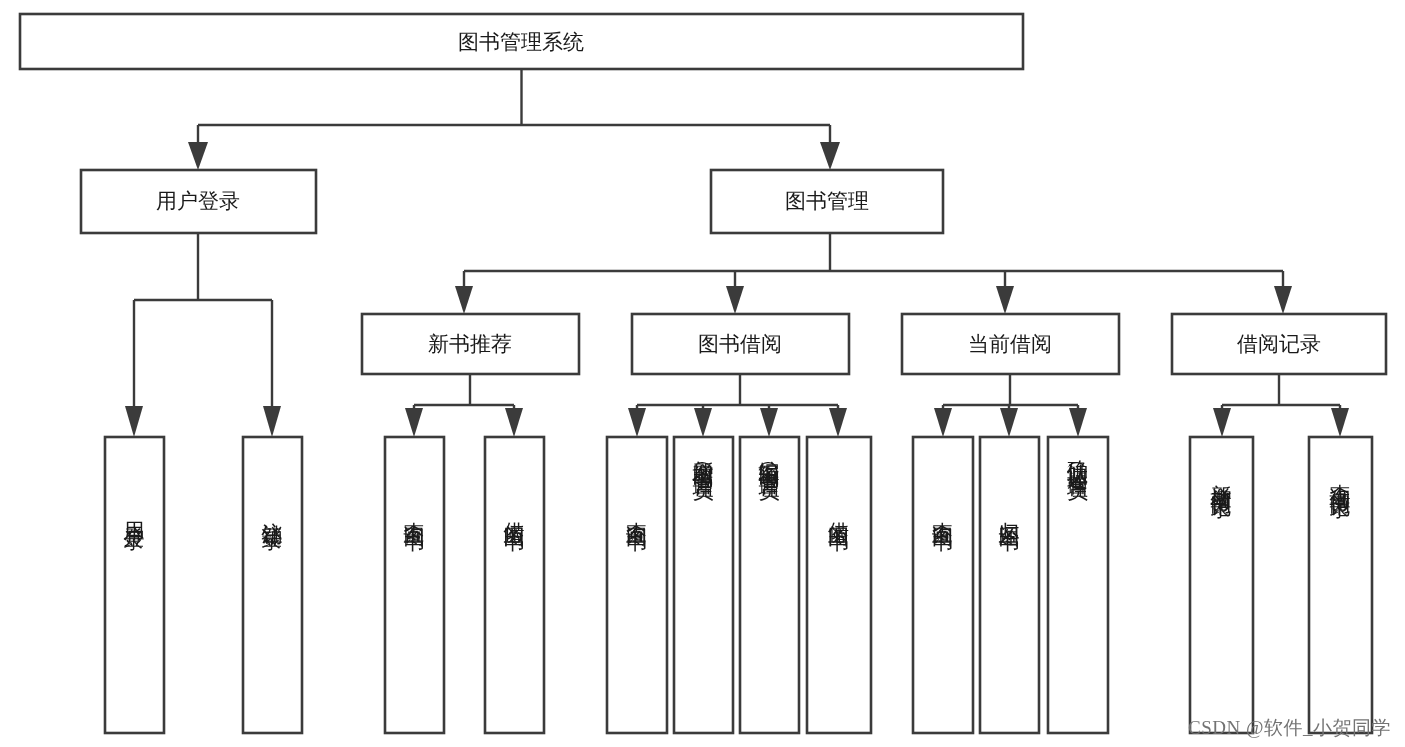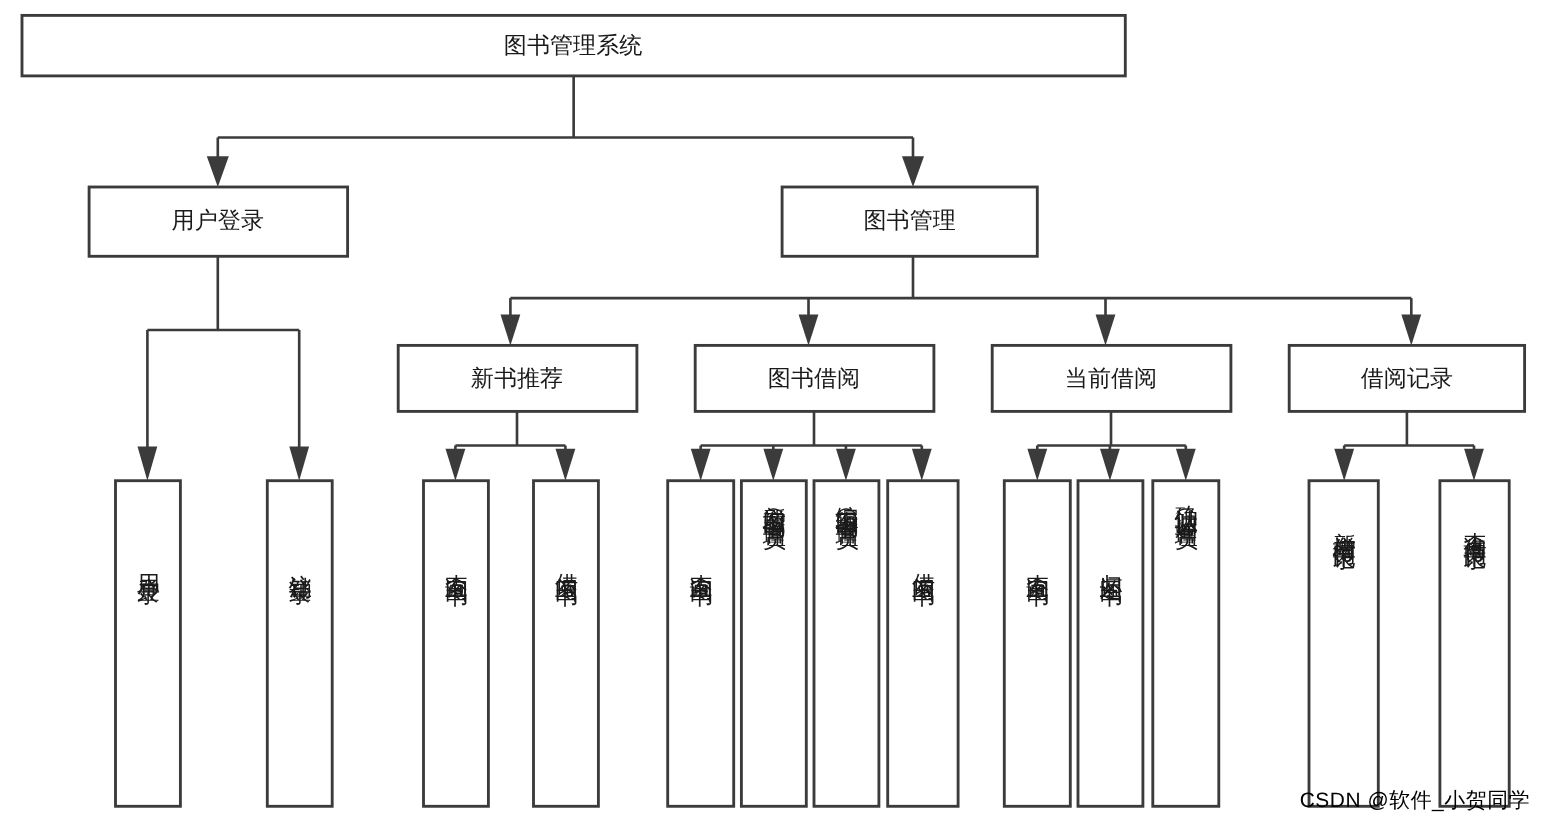--- a/index.html
+++ b/index.html
@@ -64,23 +64,23 @@
     font-size: 21px;
     line-height: 1;
     letter-spacing: 3px;
     color: #1a1a1a;
     white-space: nowrap;
   }
   .watermark {
     position: absolute;
     right: 14px;
     bottom: 6px;
-    font-family: Liberation Sans, sans-serif;
+    font-family: Liberation Serif, serif;
     font-size: 19px;
-    color: #000000;
+    color: #737373;
     letter-spacing: 0.5px;
     user-select: none;
   }
 </style>
 </head>
 <body>
 
 <div id="diagram-root">
 
   <svg class="flow" viewBox="0 0 1405 747" xmlns="http://www.w3.org/2000/svg">

